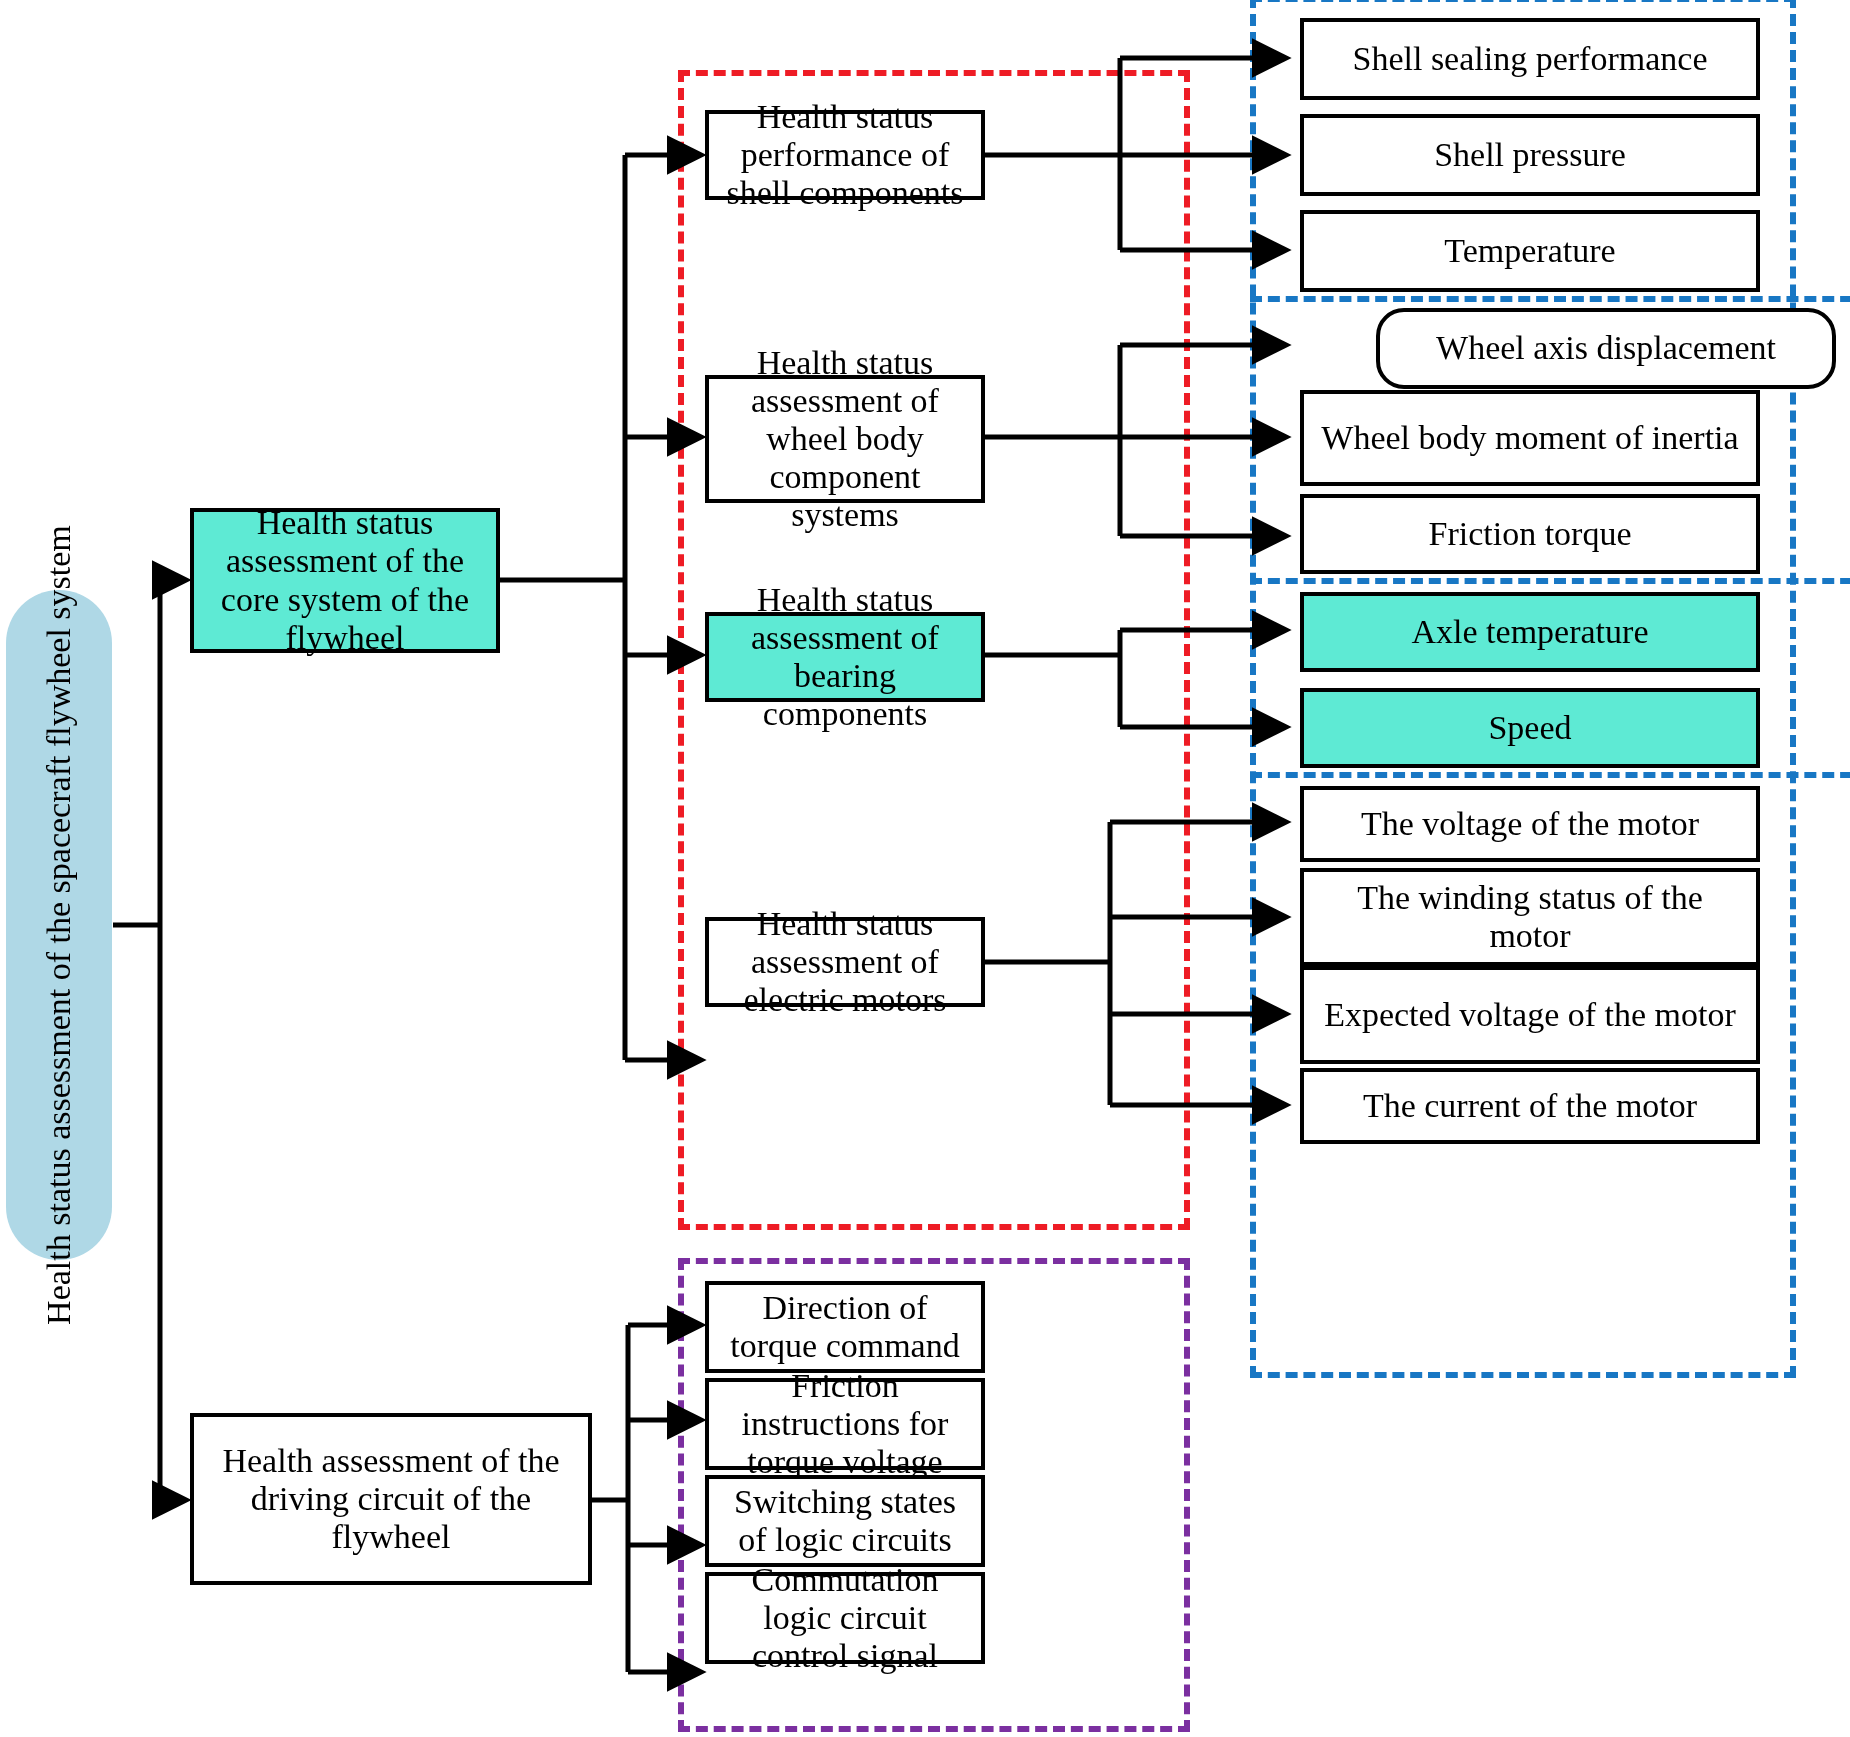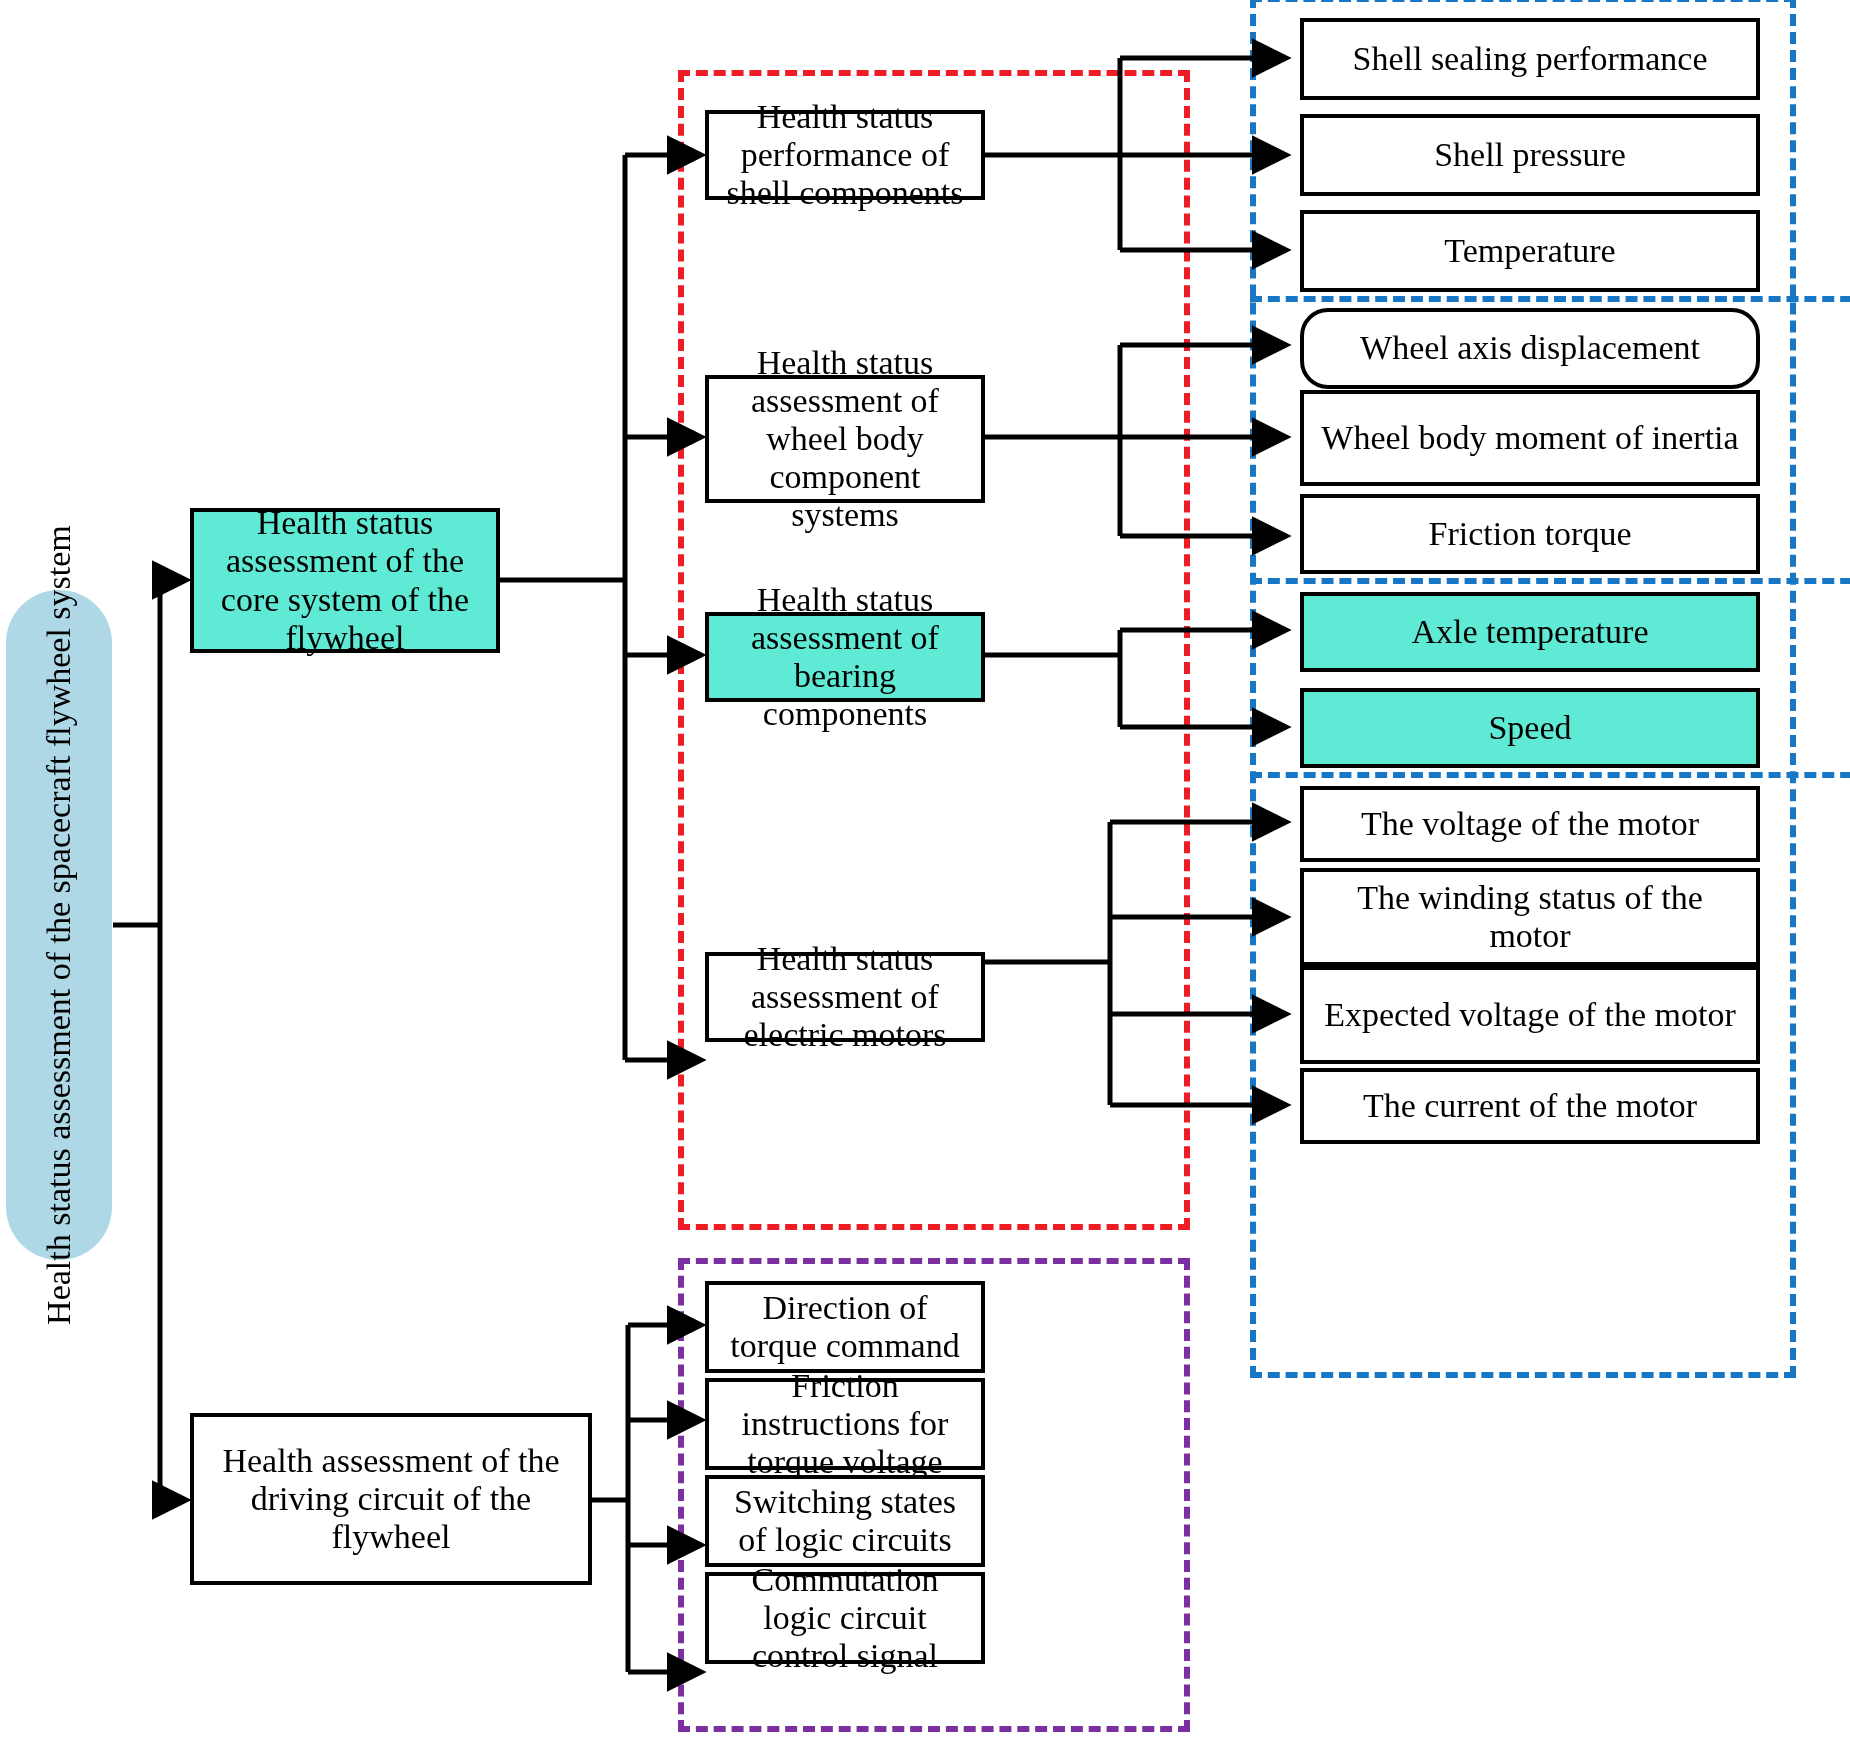--- a/index.html
+++ b/index.html
@@ -114,21 +114,21 @@
 
   <div class="node" style="left:705px;top:110px;width:280px;height:90px;">
     <span>Health status performance of shell components</span>
   </div>
   <div class="node" style="left:705px;top:375px;width:280px;height:128px;">
     <span>Health status assessment of wheel body component systems</span>
   </div>
   <div class="node hl" style="left:705px;top:612px;width:280px;height:90px;">
     <span>Health status assessment of bearing components</span>
   </div>
-  <div class="node" style="left:705px;top:952px;width:280px;height:90px;">
+  <div class="node" style="left:705px;top:917px;width:280px;height:90px;">
     <span>Health status assessment of electric motors</span>
   </div>
 
   <div class="node" style="left:705px;top:1281px;width:280px;height:92px;">
     <span>Direction of torque command</span>
   </div>
   <div class="node" style="left:705px;top:1378px;width:280px;height:92px;">
     <span>Friction instructions for torque voltage</span>
   </div>
   <div class="node" style="left:705px;top:1475px;width:280px;height:92px;">
@@ -141,21 +141,21 @@
   <div class="node" style="left:1300px;top:18px;width:460px;height:82px;">
     <span>Shell sealing performance</span>
   </div>
   <div class="node" style="left:1300px;top:114px;width:460px;height:82px;">
     <span>Shell pressure</span>
   </div>
   <div class="node" style="left:1300px;top:210px;width:460px;height:82px;justify-content:center;">
     <span>Temperature</span>
   </div>
 
-  <div class="node" style="left:1300px;top:308px;width:460px;height:81px;border-radius:28px;">
+  <div class="node" style="left:1376px;top:308px;width:460px;height:81px;border-radius:28px;">
     <span>Wheel axis displacement</span>
   </div>
   <div class="node" style="left:1300px;top:390px;width:460px;height:96px;">
     <span>Wheel body moment of inertia</span>
   </div>
   <div class="node" style="left:1300px;top:494px;width:460px;height:80px;">
     <span>Friction torque</span>
   </div>
 
   <div class="node hl" style="left:1300px;top:592px;width:460px;height:80px;">

